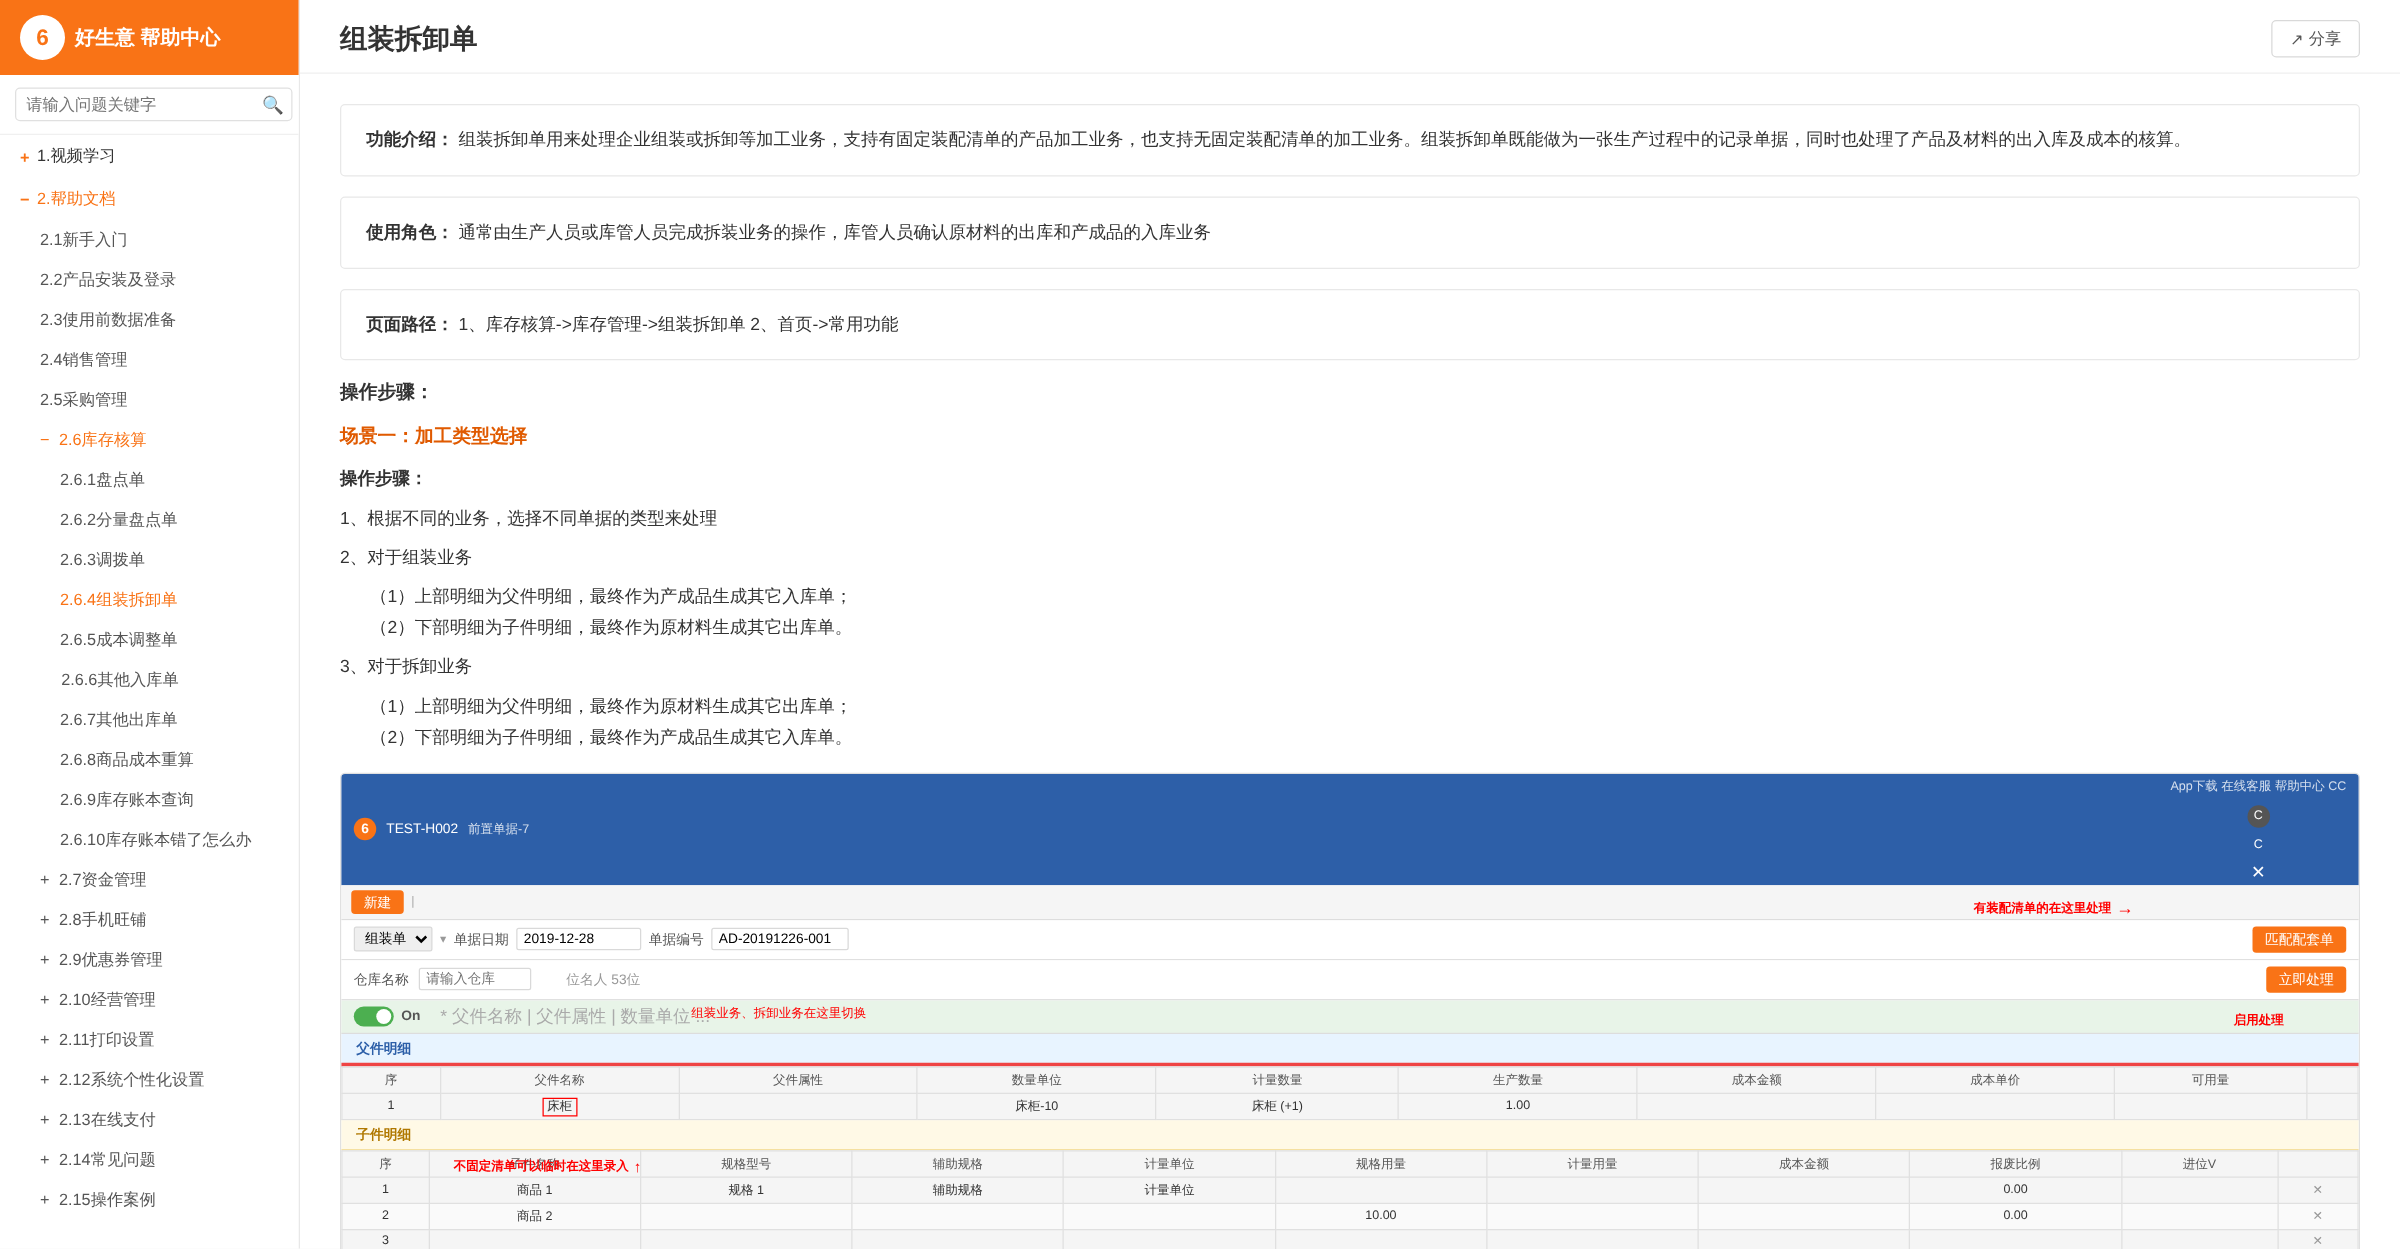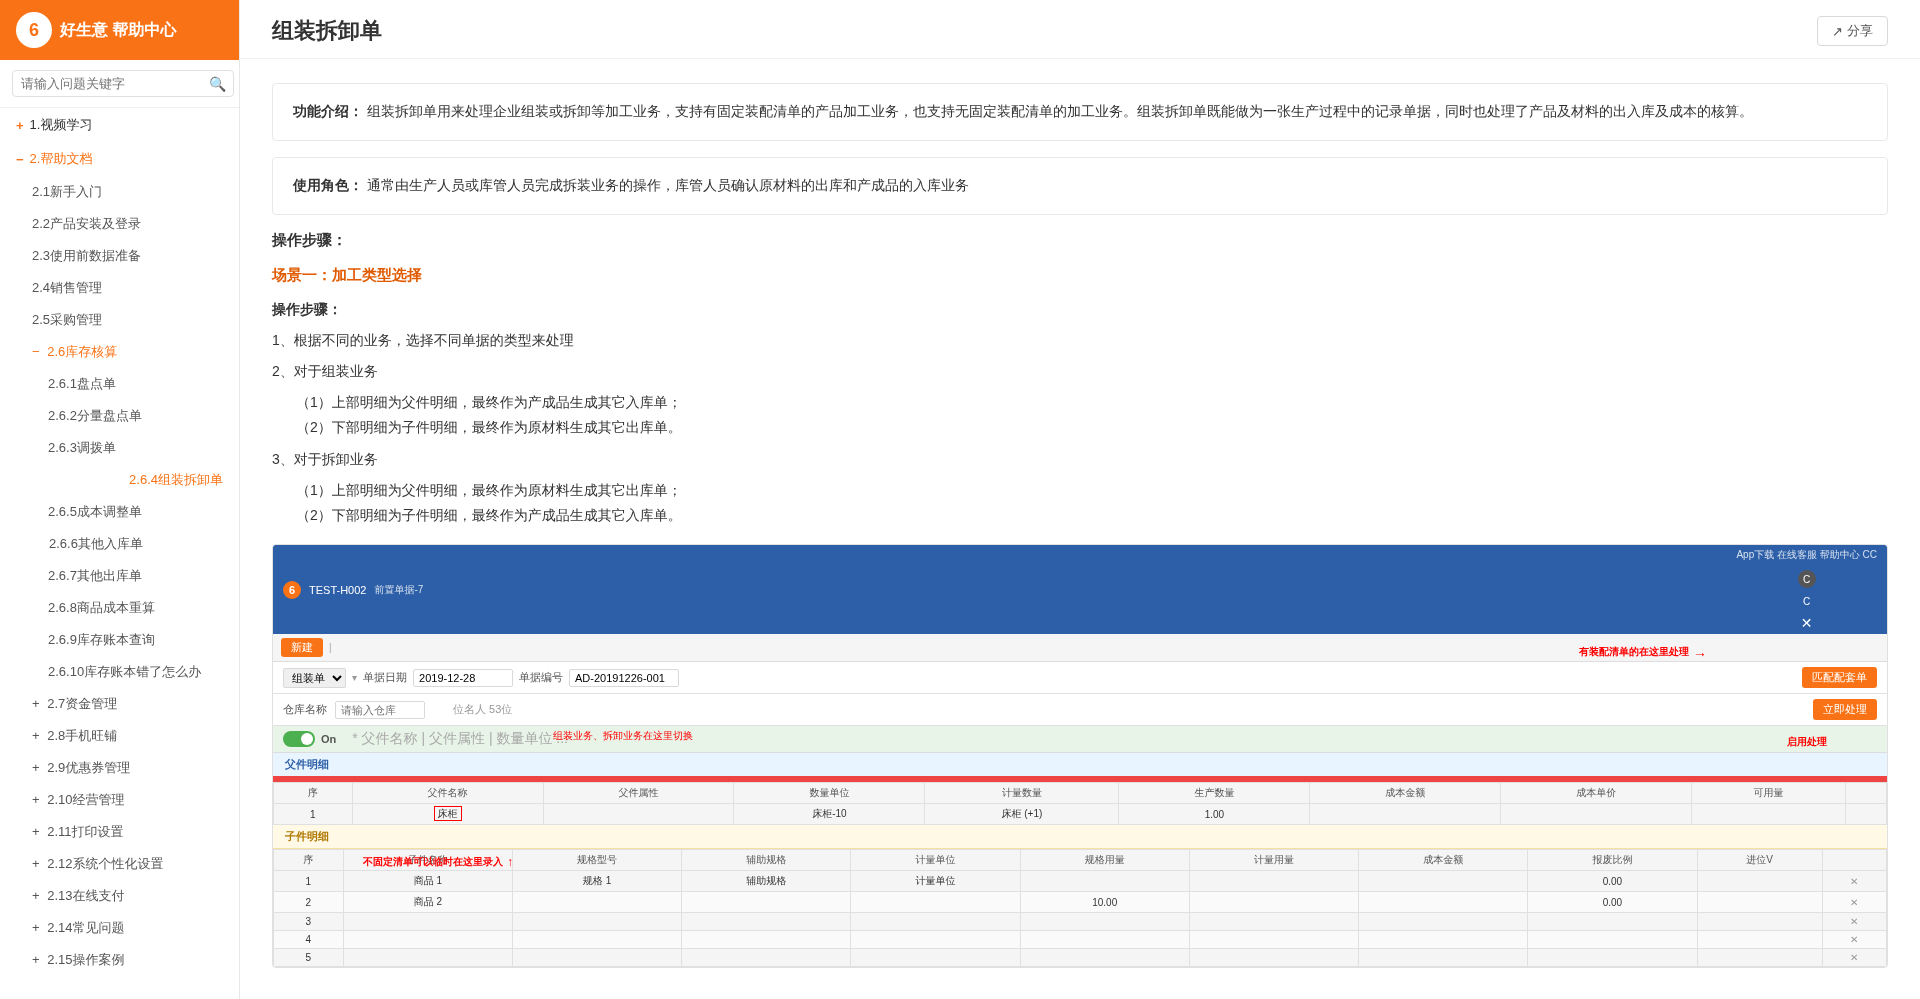--- a/index.html
+++ b/index.html
@@ -94,21 +94,21 @@
       font-weight: bold;
     }
 
     .sub-nav-item {
       padding: 7px 16px 7px 32px;
       cursor: pointer;
       font-size: 13px;
       color: #555;
     }
 
-    .sub-nav-item.active { color: #f97316; text-align: right; }
+    .sub-nav-item.active { color: #f97316; }
 
     
     #main {
       flex: 1;
       display: flex;
       flex-direction: column;
       overflow: hidden;
       background: #fff;
     }
 
@@ -220,21 +220,21 @@
     }
 
     .sc-table tr:nth-child(even) td { background: #fafafa; }
 
     .sc-section-header {
       background: #e8f4ff;
       padding: 4px 12px;
       font-size: 11px;
       color: #2c5fa8;
       font-weight: bold;
-      border-bottom: 6px solid #ef4444;
+      border-bottom: 3px solid #ef4444;
     }
 
     .sc-section-header2 {
       background: #fff9e6;
       padding: 4px 12px;
       font-size: 11px;
       color: #b07800;
       font-weight: bold;
       border-bottom: 1px solid #f5e0a0;
     }
@@ -369,20 +369,24 @@
     <div class="info-block">
       <span style="font-weight:bold;">功能介绍：</span>
       <span>组装拆卸单用来处理企业组装或拆卸等加工业务，支持有固定装配清单的产品加工业务，也支持无固定装配清单的加工业务。组装拆卸单既能做为一张生产过程中的记录单据，同时也处理了产品及材料的出入库及成本的核算。</span>
     </div>
 
     <div class="info-block">
       <span style="font-weight:bold;">使用角色：</span>
       <span>通常由生产人员或库管人员完成拆装业务的操作，库管人员确认原材料的出库和产成品的入库业务</span>
     </div>
 
+    <div class="info-block">
+      <span style="font-weight:bold;">页面路径：</span>
+      <span>1、库存核算-&gt;库存管理-&gt;组装拆卸单 2、首页-&gt;常用功能</span>
+    </div>
 
     <div>
       <div class="section-heading">操作步骤：</div>
 
       <div class="scenario-heading">场景一：加工类型选择</div>
 
 
       <div class="step-text" style="font-weight:bold;margin-top:12px;">操作步骤：</div>
 
       <div class="step-text">1、根据不同的业务，选择不同单据的类型来处理</div>

